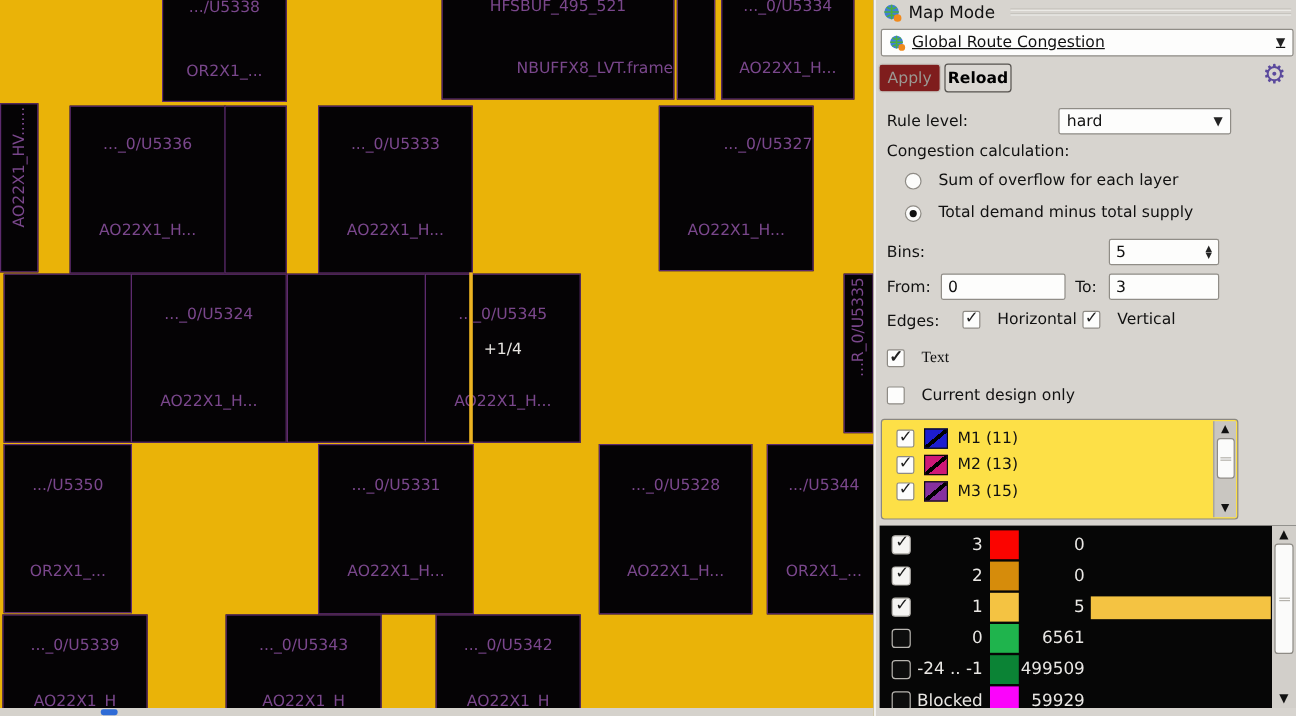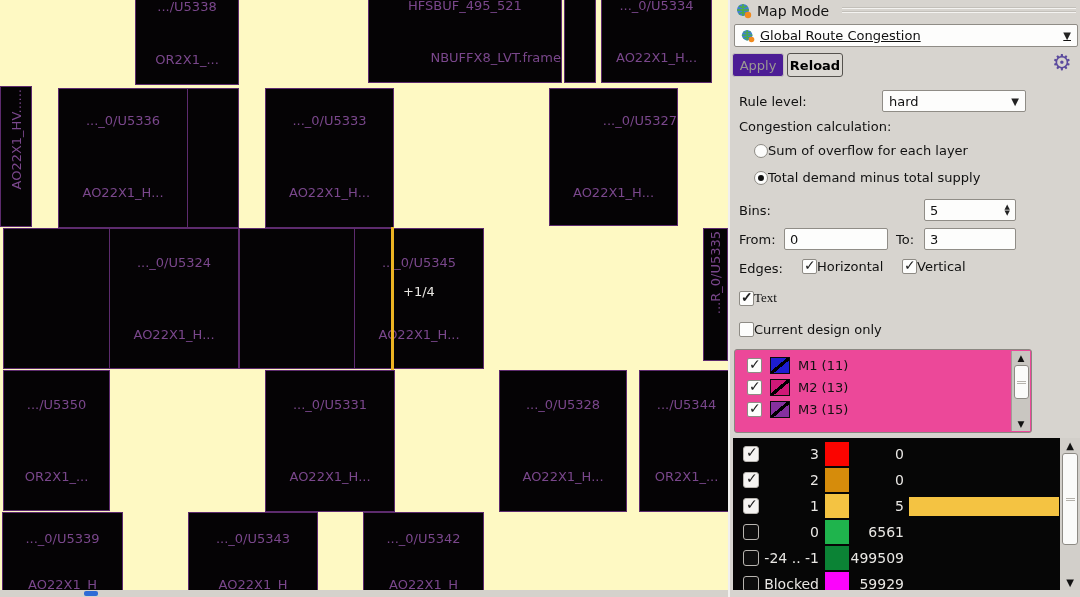--- a/index.html
+++ b/index.html
@@ -1,20 +1,20 @@
 <!DOCTYPE html>
 <html><head>
 <meta charset="utf-8">
 <style>
   * { margin:0; padding:0; box-sizing:border-box; }
   body { font-family:"DejaVu Sans", sans-serif; }
   #app { position:relative; width:1080px; height:597px; overflow:hidden; background:#000; }
 
   
-  #canvas { position:absolute; left:0; top:0; width:728px; height:597px; background:#fef9c3; overflow:hidden; }
+  #canvas { position:absolute; left:0; top:0; width:728px; height:597px; background:#eab308; overflow:hidden; }
   .cell { position:absolute; border:1px solid #5d2b6e; background:#050305; }
   .cell-label { position:absolute; left:0; width:100%; text-align:center; font-size:13px;
                 color:#7a478c; white-space:nowrap; overflow:hidden; }
   .cell-label.white { color:#e8e6e2; }
   .vwrap { position:absolute; inset:0; display:flex; flex-direction:column; align-items:center; justify-content:flex-start; padding-top:2px; }
   .vtext { writing-mode:vertical-rl; transform:rotate(180deg); font-size:13px; color:#7a478c; white-space:nowrap; }
   #congestion-line { position:absolute; width:3px; }
   #hscroll-strip { position:absolute; left:0; top:590px; width:728px; height:7px; background:#d5d2cc; }
   #hscroll-thumb { position:absolute; left:84px; top:1px; width:14px; height:5px; border-radius:2px; background:#2e6bd6; }
 
@@ -26,39 +26,39 @@
   .titlebar { left:6px; top:3px; display:flex; align-items:center; gap:5px; font-size:14px; }
   .grip { left:112px; top:7px; width:234px; }
   .grip div { height:2px; background:#c3c0ba; border-bottom:1px solid #f4f3f1; margin-bottom:2px; }
 
   .combo { display:flex; align-items:center; gap:5px; background:#fdfdfc; border:1px solid #8f8c86;
            border-radius:2px; padding:0 6px; }
   #mode-combo { left:4px; top:24px; width:344px; height:23px;text-decoration:underline; }
   .combo-arrow { margin-left:auto; font-size:10px; color:#222; }
 
   .btn { display:flex; align-items:center; justify-content:center; height:24px; border-radius:3px; font-size:13px; }
-  #apply-btn { left:2px; top:53px; width:52px; color:#9b9892; background:#4c1d95; border:1px solid #c6c3bd; }
+  #apply-btn { left:2px; top:53px; width:52px; color:#9b9892; background:#7f1d1d; border:1px solid #c6c3bd; }
   #reload-btn { left:57px; top:53px; width:56px; color:#000; background:#dbd8d3; border:1px solid #55524e; font-weight:bold; }
   #gear { left:322px; top:50px; font-size:22px; color:#5b4a9d; cursor:pointer; }
 
   .lbl { white-space:nowrap; }
   .field { background:#fdfdfc; border:1px solid #908d87; border-radius:2px; display:flex; align-items:center; padding:0 5px; }
 
   .radio { width:14px; height:14px; border-radius:50%; background:#fcfcfb; border:1px solid #8e8b85; position:relative; flex:none; }
   .radio.selected::after { content:""; position:absolute; left:3px; top:3px; width:6px; height:6px; border-radius:50%; background:#111; }
 
   .cb { width:15px; height:15px; background:#fdfdfc; border:1px solid #8e8b85; border-radius:2px; position:relative; flex:none; }
   .cb.checked::after { content:"✓"; position:absolute; left:1px; top:-3px; font-size:14px; font-weight:bold; color:#222; }
 
-  .row { display:flex; align-items:center; gap:0; }
+  .row { display:flex; align-items:center; gap:14px; }
 
   .spin-arrows { margin-left:auto; display:flex; flex-direction:column; line-height:6px; font-size:7px; color:#222; }
 
   
-  #layer-list { left:4px; top:349px; width:298px; height:84px; background:#ec4899; border:1px solid #8a8781; border-radius:3px; overflow:hidden; }
+  #layer-list { left:4px; top:349px; width:298px; height:84px; background:#fde047; border:1px solid #8a8781; border-radius:3px; overflow:hidden; }
   .layer-row { display:flex; align-items:center; gap:8px; height:22px; padding-left:12px; }
   .swatch { width:20px; height:17px; border:1px solid #0a0a0a; flex:none; }
   .swatch-inner { width:100%; height:100%;
      background-image:linear-gradient(to bottom right, transparent 44%, #000 44%, #000 58%, transparent 58%); }
   .vscroll { position:absolute; top:1px; right:1px; bottom:1px; width:19px; background:#c9c6c1; border-left:1px solid #a09d97;
              display:flex; flex-direction:column; align-items:center; font-size:9px; color:#111; }
   .vscroll .thumb { width:15px; background:#fbfbfa; border:1px solid #8e8b85; border-radius:3px; flex:none;
                     display:flex; align-items:center; justify-content:center; }
   .thumb-grip { width:9px; border-top:1px solid #b5b2ac; border-bottom:1px solid #b5b2ac; height:3px; }
   .sb-arrow { flex:none; padding:2px 0; }

